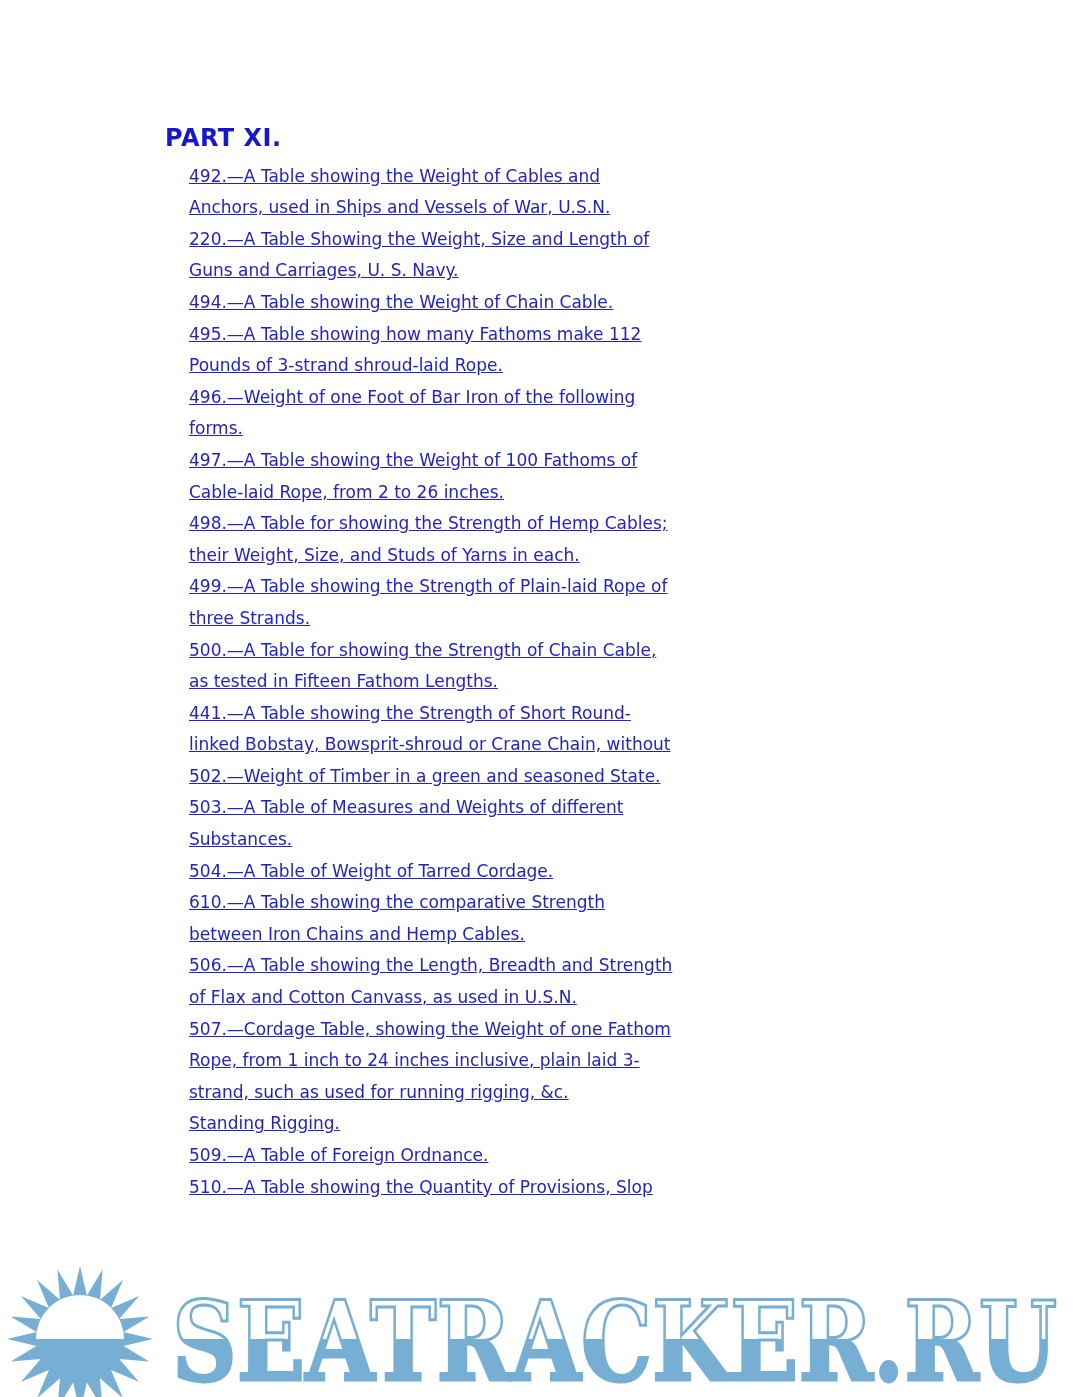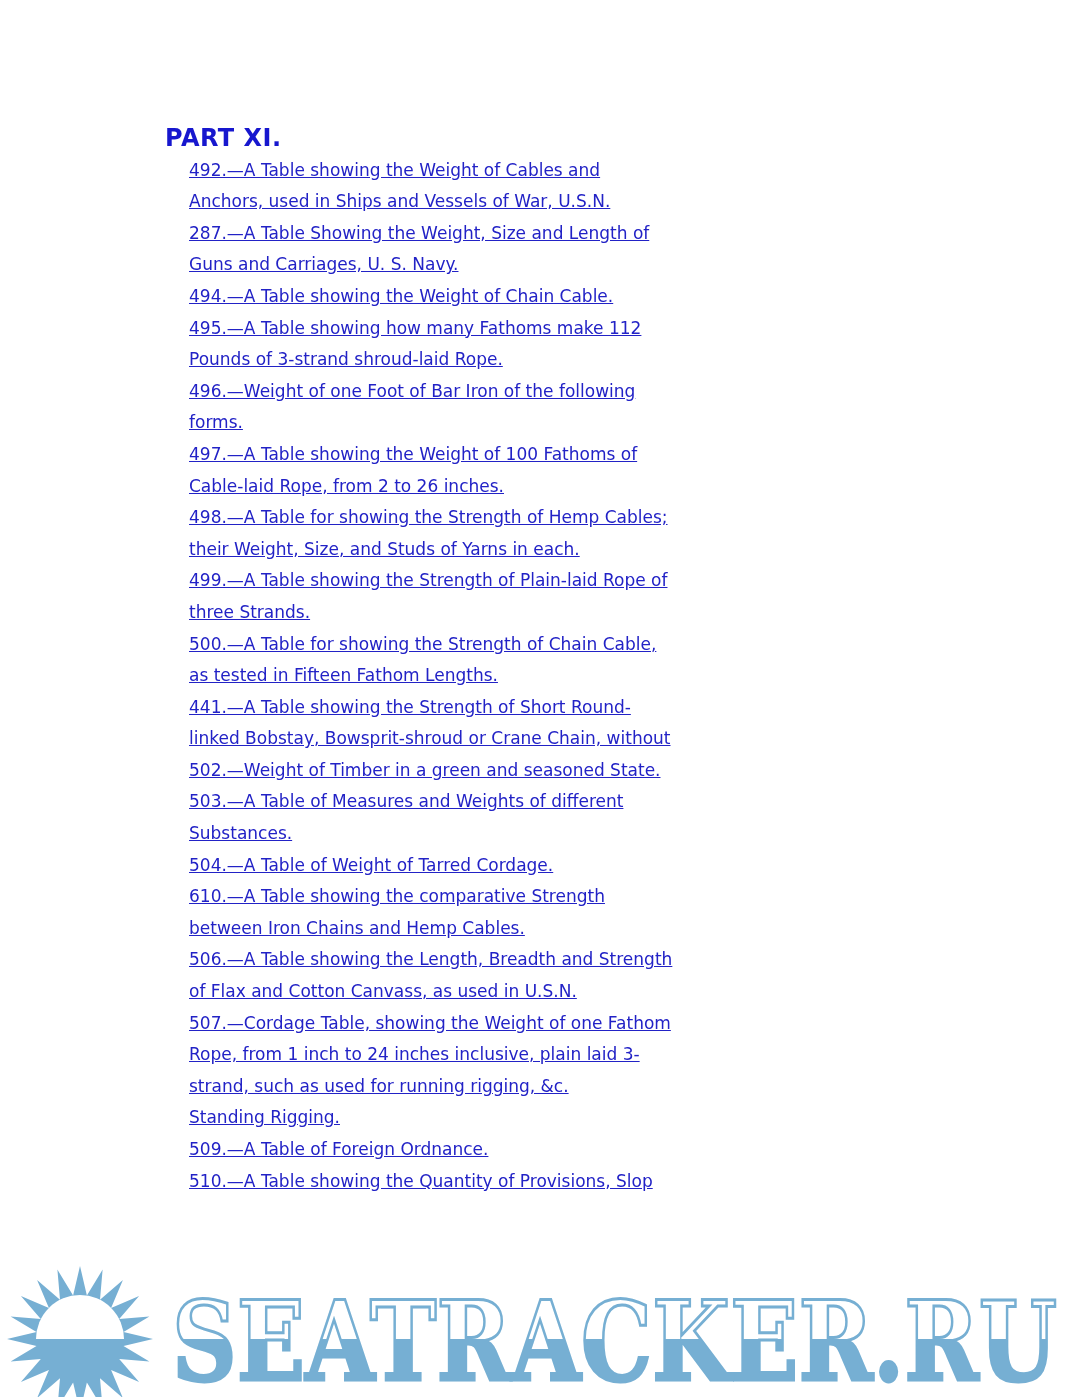--- a/index.html
+++ b/index.html
@@ -20,21 +20,21 @@
     color: var(--c-body_text, #2222c6);
   }
   .line {
     height: 31.6px;
     line-height: 31.6px;
     font-size: 17px;
     white-space: nowrap;
     text-decoration: underline;
   }
   .heading {
-    margin: 0 0 0 -24px;
+    margin: 0 0 6px -24px;
     height: 31.6px;
     line-height: 31.6px;
     font-size: 24px;
     font-weight: bold;
     color: var(--c-heading_text, #1717ce);
     letter-spacing: 0.5px;
   }
   .watermark {
     position: absolute;
     left: 0;
@@ -63,21 +63,21 @@
 </head>
 <body>
 
 <div class="page">
 
   <div class="doc">
     <h1 class="heading">PART XI.</h1>
 
     <div class="line">492.—A Table showing the Weight of Cables and</div>
     <div class="line">Anchors, used in Ships and Vessels of War, U.S.N.</div>
-    <div class="line">287.—A Table Showing the Weight, Size and Length of</div>
+    <div class="line">220.—A Table Showing the Weight, Size and Length of</div>
     <div class="line">Guns and Carriages, U. S. Navy.</div>
     <div class="line">494.—A Table showing the Weight of Chain Cable.</div>
     <div class="line">495.—A Table showing how many Fathoms make 112</div>
     <div class="line">Pounds of 3-strand shroud-laid Rope.</div>
     <div class="line">496.—Weight of one Foot of Bar Iron of the following</div>
     <div class="line">forms.</div>
     <div class="line">497.—A Table showing the Weight of 100 Fathoms of</div>
     <div class="line">Cable-laid Rope, from 2 to 26 inches.</div>
     <div class="line">498.—A Table for showing the Strength of Hemp Cables;</div>
     <div class="line">their Weight, Size, and Studs of Yarns in each.</div>

